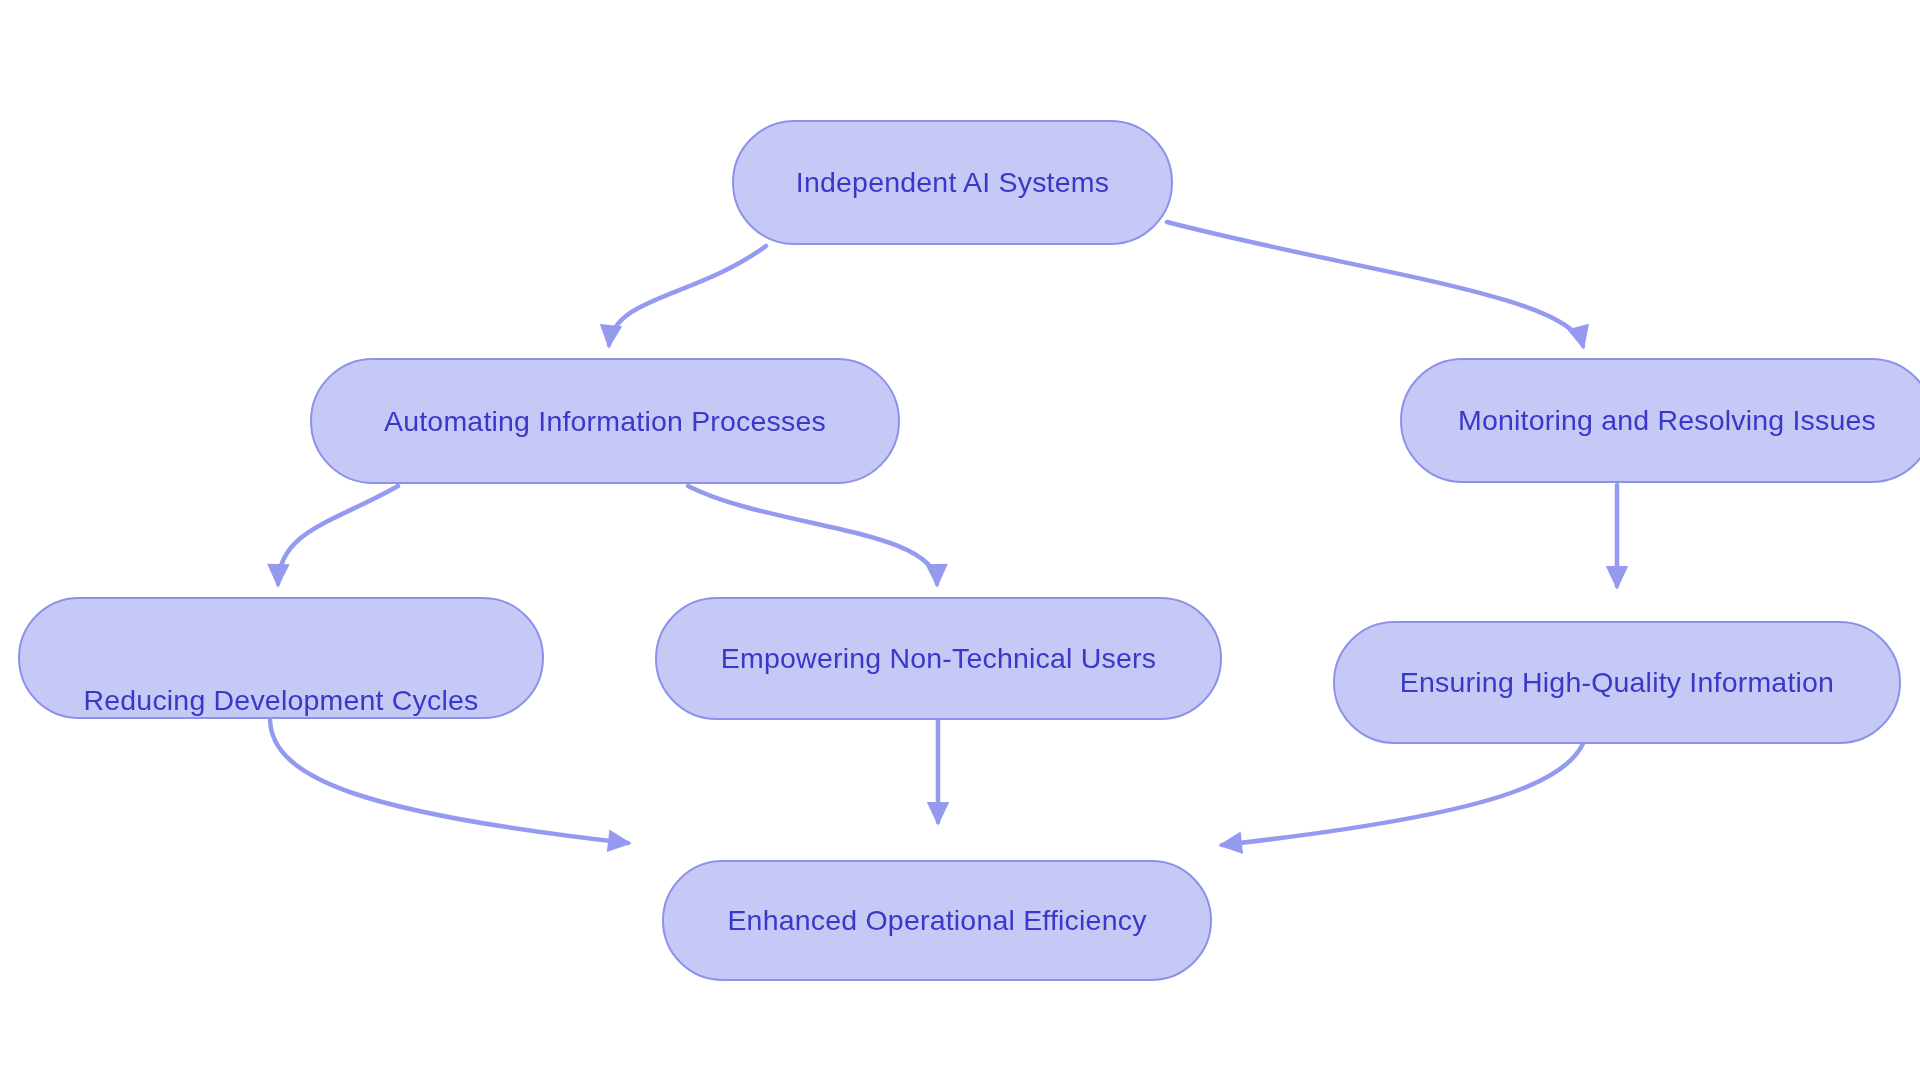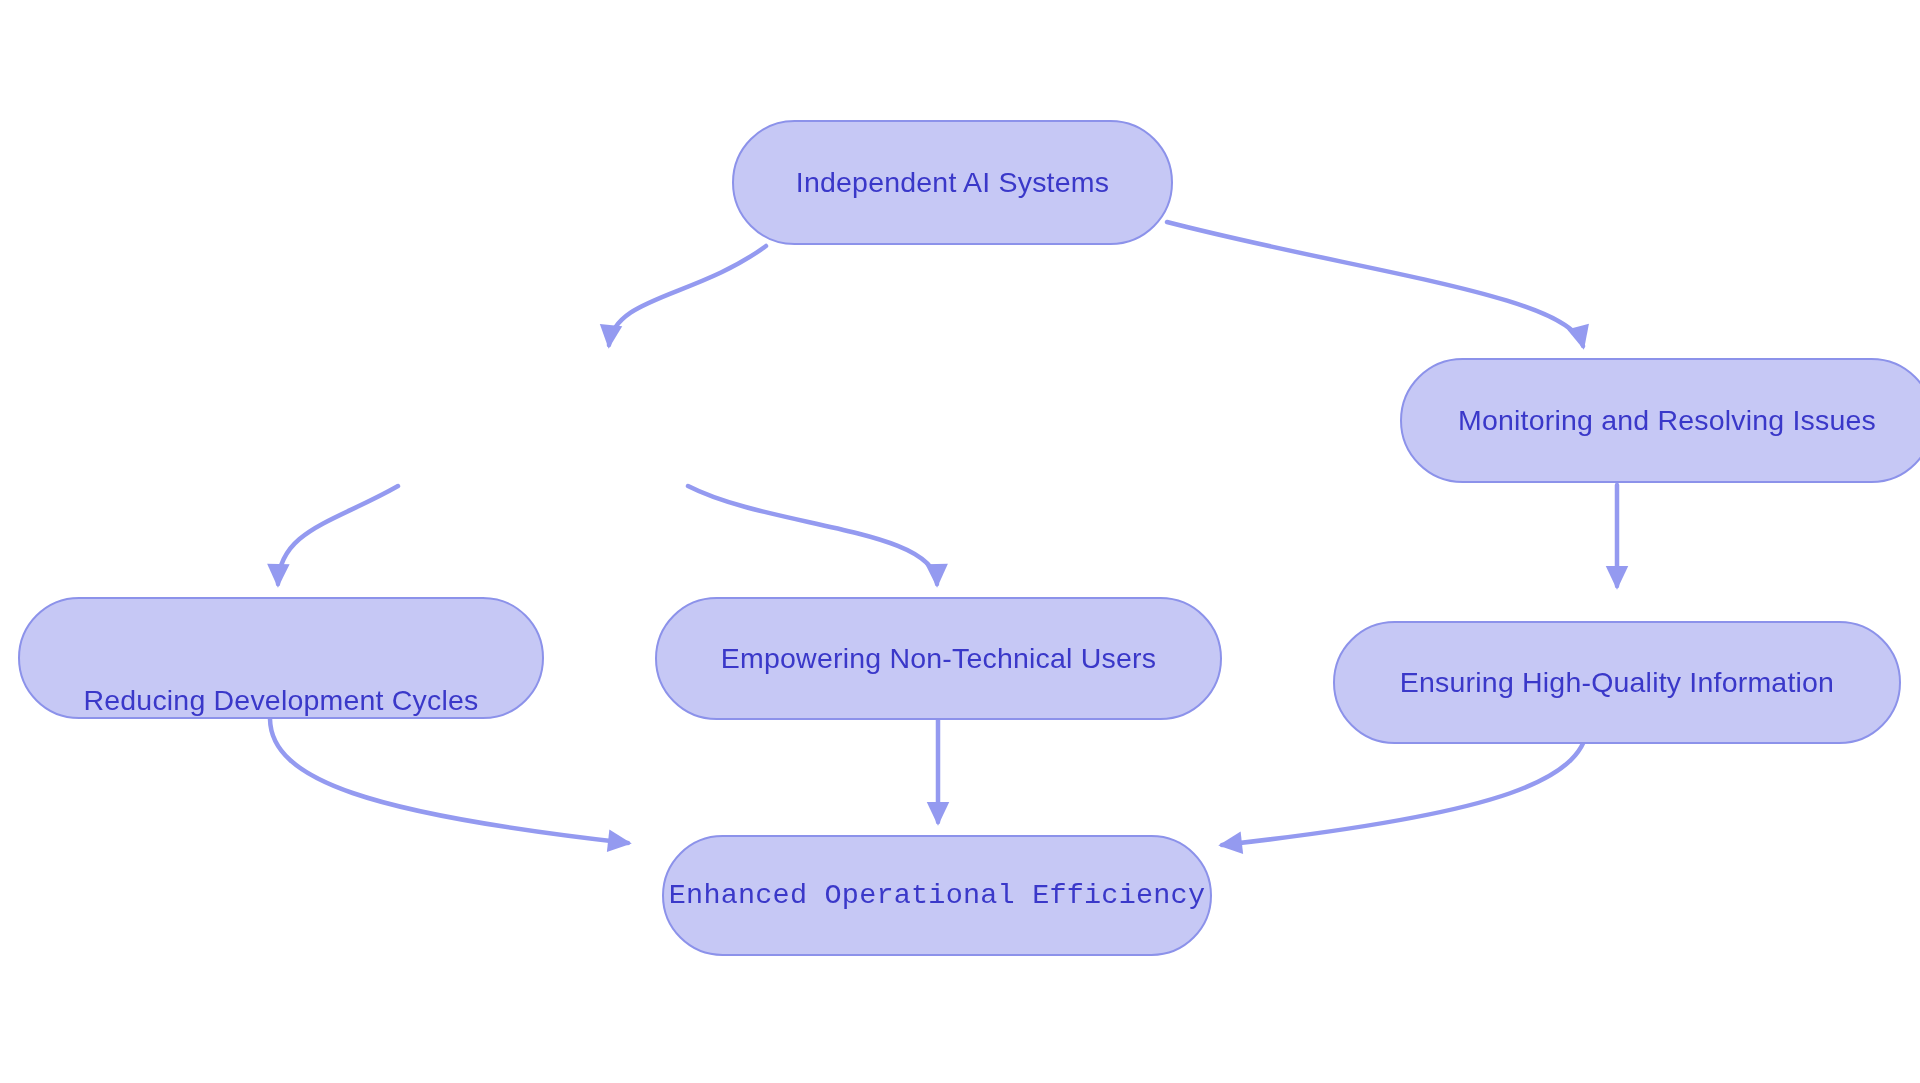--- a/index.html
+++ b/index.html
@@ -47,29 +47,32 @@
     <path class="edge" marker-end="url(#arrowhead)" d="M 688 486 C 770 528, 936 528, 937 584"></path>
     <path class="edge" marker-end="url(#arrowhead)" d="M 1617 485 L 1617 586"></path>
     <path class="edge" marker-end="url(#arrowhead)" d="M 270 719 C 271 780, 370 814, 628 843"></path>
     <path class="edge" marker-end="url(#arrowhead)" d="M 938 720 L 938 822"></path>
     <path class="edge" marker-end="url(#arrowhead)" d="M 1588 719 C 1590 780, 1500 814, 1222 845"></path>
   </svg>
 
   <div class="node" style="left: 732px; top: 120px; width: 441px; height: 125px;">
     <span class="node-label">Independent AI Systems</span>
   </div>
+  <div class="node" style="left: 310px; top: 358px; width: 590px; height: 126px;">
+    <span class="node-label">Automating Information Processes</span>
+  </div>
   <div class="node" style="left: 1400px; top: 358px; width: 534px; height: 125px;">
     <span class="node-label">Monitoring and Resolving Issues</span>
   </div>
   <div class="node" style="left: 18px; top: 597px; width: 526px; height: 122px; align-items: flex-end;">
     <span class="node-label">Reducing Development Cycles</span>
   </div>
   <div class="node" style="left: 655px; top: 597px; width: 567px; height: 123px;">
     <span class="node-label">Empowering Non-Technical Users</span>
   </div>
   <div class="node" style="left: 1333px; top: 597px; width: 568px; height: 123px; margin-top: 24px;">
     <span class="node-label">Ensuring High-Quality Information</span>
   </div>
-  <div class="node" style="left: 662px; top: 835px; width: 550px; height: 121px; font-family: Liberation Mono, monospace;">
+  <div class="node" style="left: 662px; top: 860px; width: 550px; height: 121px;">
     <span class="node-label">Enhanced Operational Efficiency</span>
   </div>
 
 </div>
 
 </body></html>

